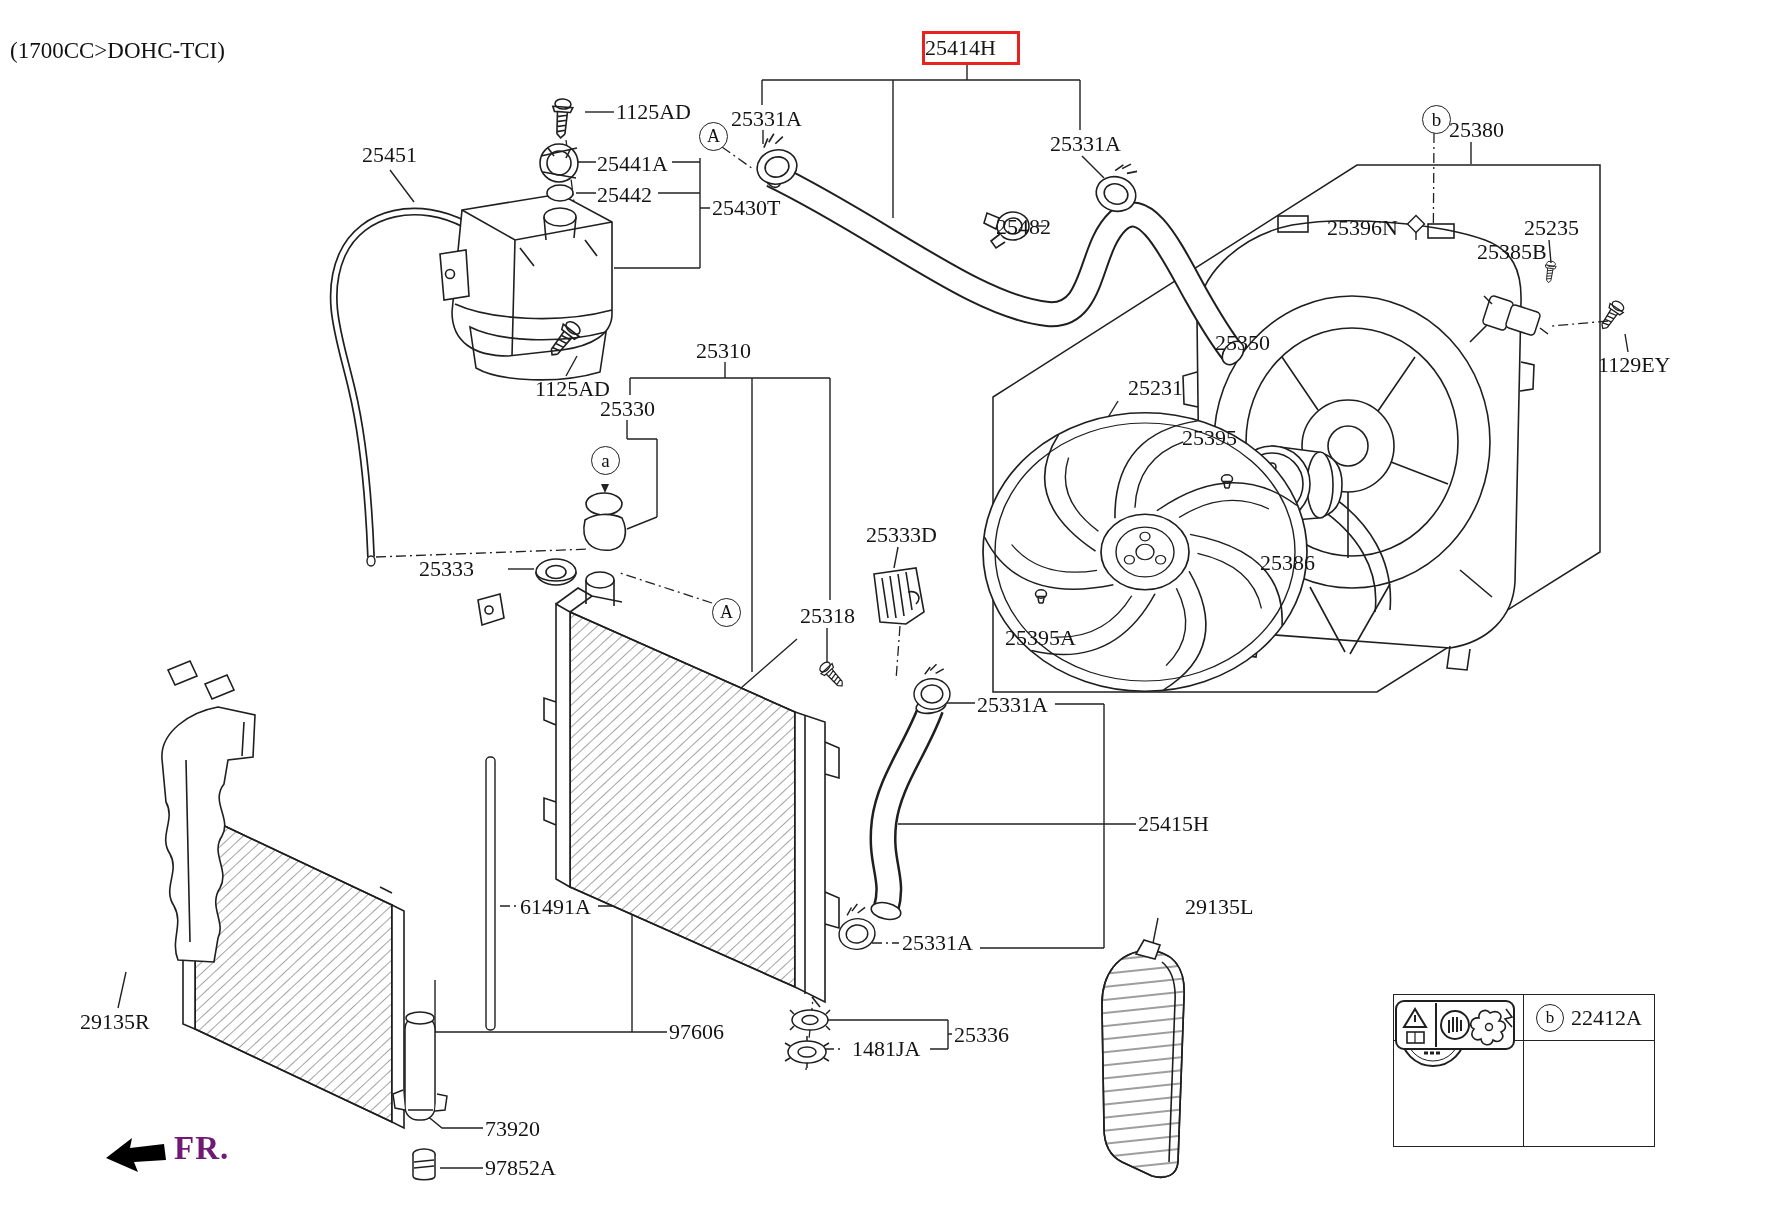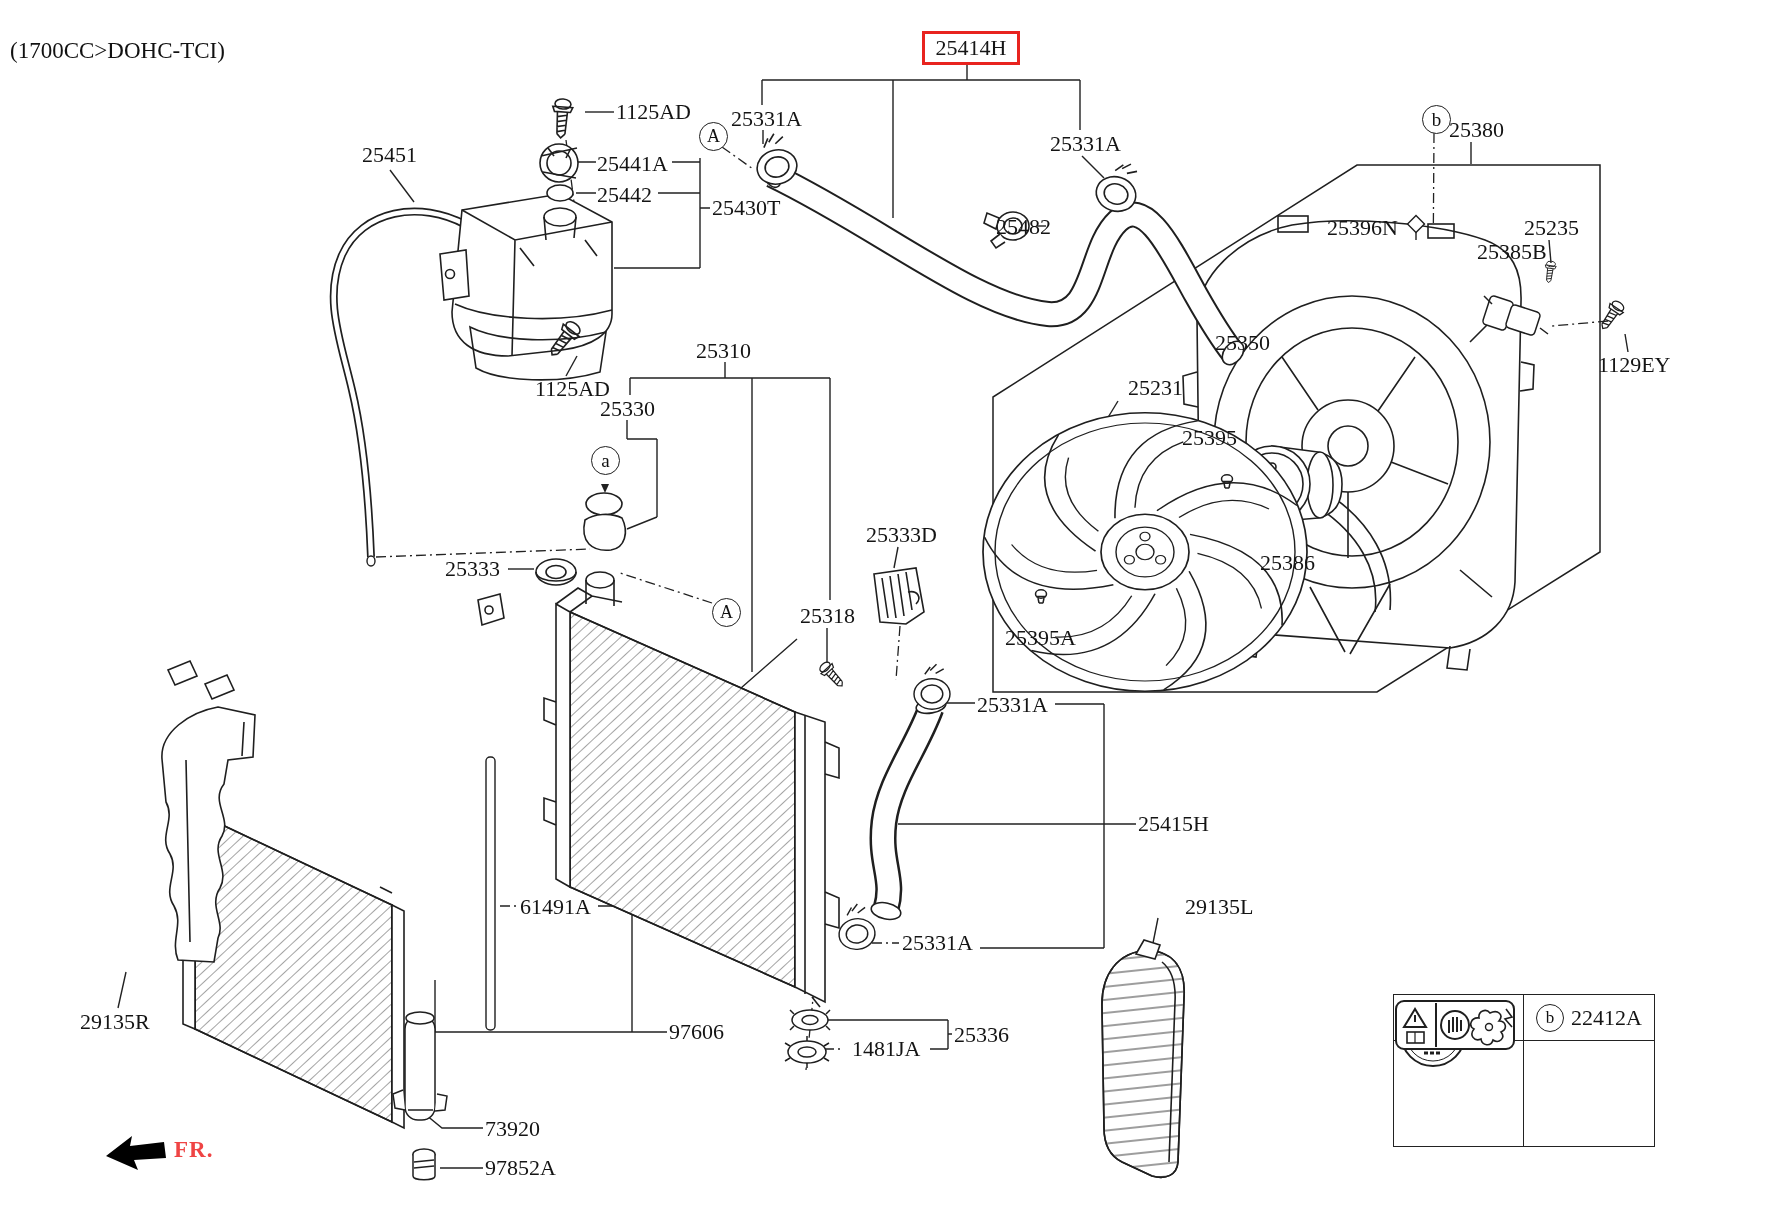--- a/index.html
+++ b/index.html
@@ -2,34 +2,34 @@
 <html><head>
 <meta charset="utf-8">
 <style>
   html,body{margin:0;padding:0;background:#ffffff;}
   #stage{position:relative;width:1772px;height:1211px;background:#fff;overflow:hidden;
          font-family:Liberation Serif, serif;margin-top:12px;}
   svg{position:absolute;left:0;top:0;}
   .lbl{position:absolute;font-size:22px;color:#141414;white-space:nowrap;line-height:24px;cursor:pointer;}
   .title{position:absolute;left:10px;top:26px;font-size:23px;color:#111;}
   .hlbox{position:absolute;left:922px;top:19px;width:92px;height:28px;border:3px solid #e8231f;
-         font-size:22px;color:#161616;text-align:center;line-height:28px;cursor:pointer;}
+         font-size:22px;color:#161616;text-align:left;line-height:28px;cursor:pointer;}
   .ref{position:absolute;width:27px;height:27px;border:1.7px solid #1f1f1f;border-radius:50%;
        background:#fff;text-align:center;font-size:18px;line-height:27px;color:#111;}
   .ref.small{font-size:19px;}
   .legend{position:absolute;left:1393px;top:982px;width:260px;height:151px;border:1.6px solid #222;
           display:grid;grid-template-columns:130px 130px;grid-template-rows:46px 105px;background:#fff;}
   .lcell{border-right:1.6px solid #222;border-bottom:1.6px solid #222;display:flex;align-items:center;justify-content:center;gap:7px;}
   .lcell:nth-child(2n){border-right:none;}
   .lcell.bottom{border-bottom:none;}
   .lcell .ref2{width:26px;height:26px;border:1.6px solid #1f1f1f;border-radius:50%;text-align:center;
                font-size:17px;line-height:26px;color:#111;flex:0 0 auto;}
   .lcell .ptxt{font-size:22px;color:#141414;}
   .fr{position:absolute;left:60px;top:1118px;}
-  .fr .frtext{font-size:23px;font-weight:bold;color:#ef4444;letter-spacing:1px;}
+  .fr .frtext{font-size:33px;font-weight:bold;color:#701a75;letter-spacing:1px;}
 </style>
 </head>
 <body>
 
 <div id="stage">
 
 <svg width="1772" height="1211" viewBox="0 0 1772 1211">
   <defs>
     <pattern id="hatch" width="8" height="8" patternUnits="userSpaceOnUse" patternTransform="rotate(47)">
       <line x1="0" y1="0" x2="0" y2="8" stroke="#4a4a4a" stroke-width="1"></line>
@@ -328,21 +328,21 @@
 <div class="lbl" style="left:597px;top:140px">25441A</div>
 <div class="lbl" style="left:597px;top:171px">25442</div>
 <div class="lbl" style="left:712px;top:184px">25430T</div>
 <div class="lbl" style="left:362px;top:131px">25451</div>
 <div class="lbl" style="left:535px;top:365px">1125AD</div>
 <div class="lbl" style="left:731px;top:95px">25331A</div>
 <div class="lbl" style="left:1050px;top:120px">25331A</div>
 <div class="lbl" style="left:996px;top:203px">25482</div>
 <div class="lbl" style="left:696px;top:327px">25310</div>
 <div class="lbl" style="left:600px;top:385px">25330</div>
-<div class="lbl" style="left:445px;top:545px">25333</div>
+<div class="lbl" style="left:419px;top:545px">25333</div>
 <div class="lbl" style="left:800px;top:592px">25318</div>
 <div class="lbl" style="left:866px;top:511px">25333D</div>
 <div class="lbl" style="left:977px;top:681px">25331A</div>
 <div class="lbl" style="left:902px;top:919px">25331A</div>
 <div class="lbl" style="left:1138px;top:800px">25415H</div>
 <div class="lbl" style="left:852px;top:1025px">1481JA</div>
 <div class="lbl" style="left:954px;top:1011px">25336</div>
 <div class="lbl" style="left:1185px;top:883px">29135L</div>
 <div class="lbl" style="left:80px;top:998px">29135R</div>
 <div class="lbl" style="left:520px;top:883px">61491A</div>

